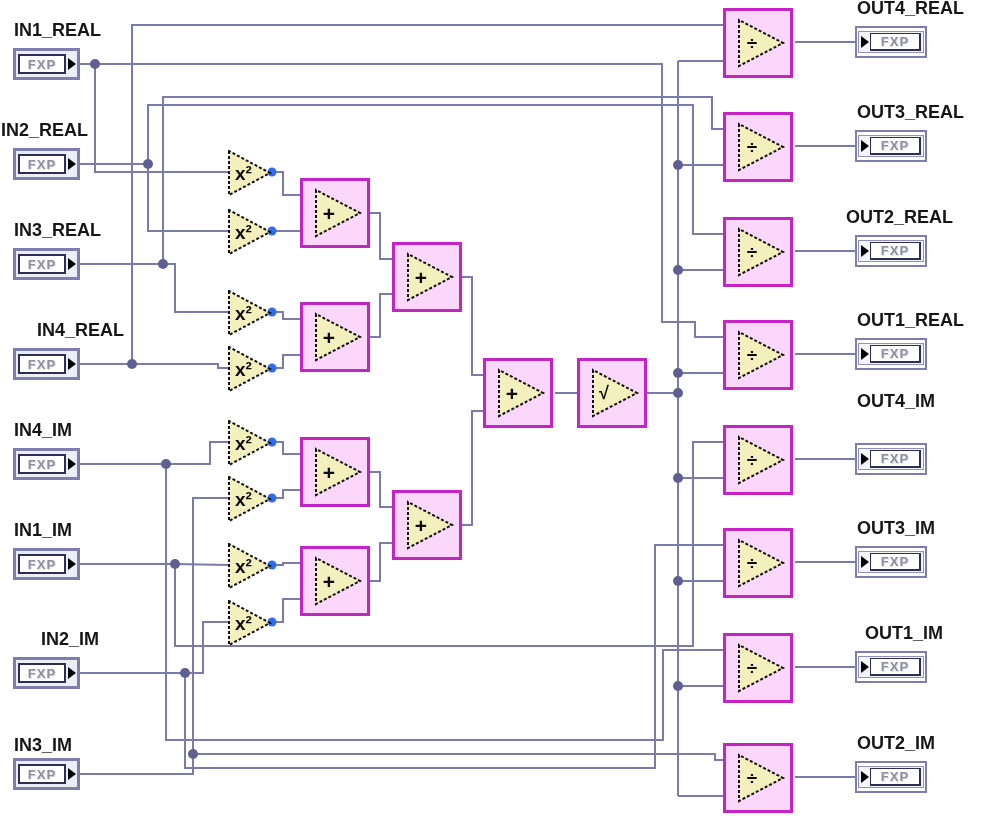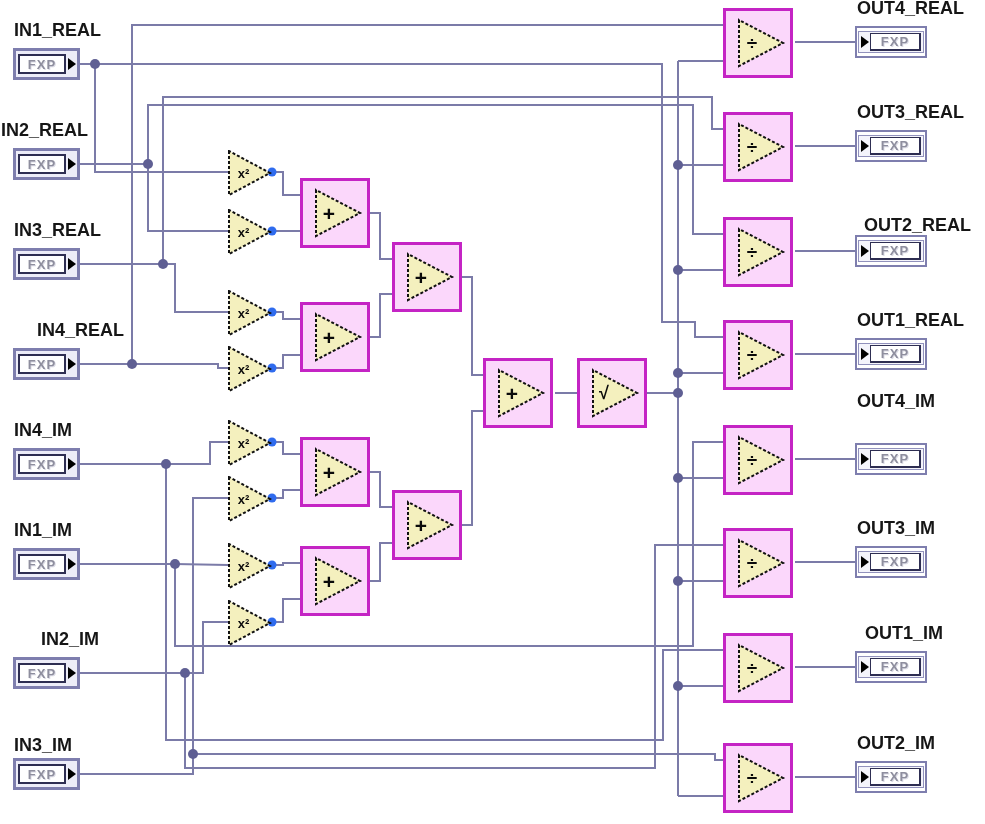--- a/index.html
+++ b/index.html
@@ -44,21 +44,21 @@
   .op svg,.sq svg{position:absolute;left:0;top:0;}
   .sym{
     position:absolute;top:50%;transform:translateY(-50%);
     color:#0a0a0a;text-align:center;line-height:1;font-weight:900;
   }
   .op .sym{left:10px;width:32px;}
   .op .sym.plus{font-size:21px;}
   .op .sym.div{font-size:19px;}
   .op .sym.sqrt{font-size:18px;left:8px;}
   .sq{position:absolute;width:44px;height:46px;}
-  .sq .sym{left:2px;width:27px;font-size:13px;font-weight:800;}
+  .sq .sym{left:2px;width:27px;font-size:19px;font-weight:800;}
 </style>
 </head>
 <body>
 
 <div id="canvas">
     <svg width="985" height="824" id="wire-layer">
       <polyline points="80,64 95,64" fill="none" stroke="#7B7BA8" stroke-width="2"></polyline>
       <polyline points="95,64 662,64 662,322 695,322 695,337 723,337" fill="none" stroke="#7B7BA8" stroke-width="2"></polyline>
       <polyline points="95,64 95,172 228,172" fill="none" stroke="#7B7BA8" stroke-width="2"></polyline>
       <polyline points="80,164 148,164" fill="none" stroke="#7B7BA8" stroke-width="2"></polyline>
@@ -206,21 +206,21 @@
     </div>
     <div class="term-label" style="left: 857px; top: 103px; position: absolute;">OUT3_REAL</div>
     <div class="term-box out" style="left: 855px; top: 130px; position: absolute;">
       <div class="out-frame">
         <span class="arrow-l"></span>
         <div class="fxp-field">
           <span class="fxp-text">FXP</span>
         </div>
       </div>
     </div>
-    <div class="term-label" style="left: 864px; top: 208px; position: absolute; margin-top: 8px;">OUT2_REAL</div>
+    <div class="term-label" style="left: 846px; top: 208px; position: absolute;">OUT2_REAL</div>
     <div class="term-box out" style="left: 855px; top: 235px; position: absolute;">
       <div class="out-frame">
         <span class="arrow-l"></span>
         <div class="fxp-field">
           <span class="fxp-text">FXP</span>
         </div>
       </div>
     </div>
     <div class="term-label" style="left: 857px; top: 311px; position: absolute;">OUT1_REAL</div>
     <div class="term-box out" style="left: 855px; top: 338px; position: absolute;">

